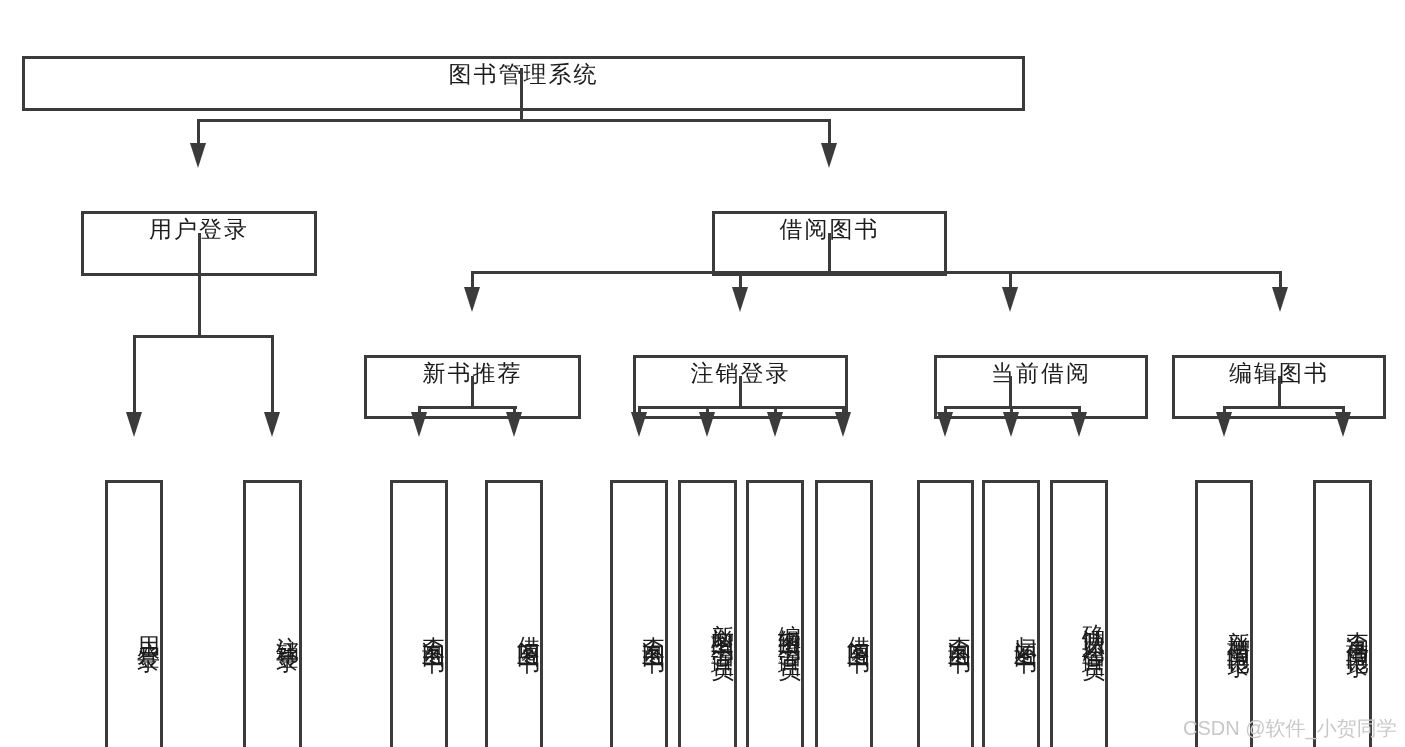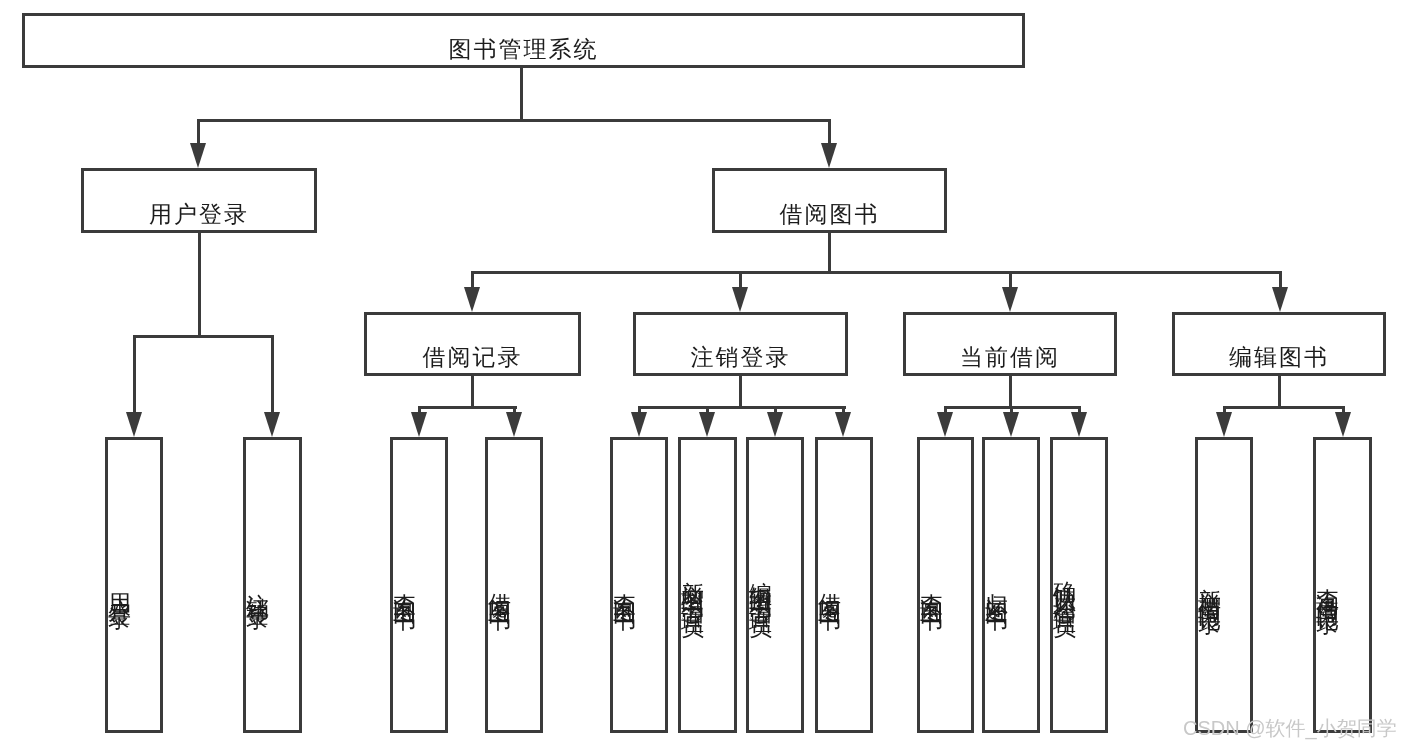--- a/index.html
+++ b/index.html
@@ -7,22 +7,23 @@
     --text:#1c1c1c;
     --bg:#ffffff;
     --wm:#c8c8c8;
   }
   html,body{margin:0;padding:0;background:var(--bg);}
   body{font-family:"Liberation Sans","DejaVu Sans",sans-serif;}
   #canvas{position:relative;width:1405px;height:747px;background:var(--bg);overflow:hidden;}
   .box{
     position:absolute;box-sizing:border-box;
     border:3px solid var(--line);background:var(--bg);
-    display:flex;align-items:flex-end;justify-content:center;
+    display:flex;align-items:flex-start;justify-content:center;
     color:var(--text);
+    margin-top:43px;
   }
   .hbox{font-size:23px;letter-spacing:2px;}
   .vbox{
     writing-mode:vertical-rl;text-orientation:mixed;
     font-size:23px;letter-spacing:5px;line-height:1;
     top:437px;height:296px;
   }
   .hline,.vline{position:absolute;background:var(--line);}
   .hline{height:3px;}
   .vline{width:3px;}
@@ -72,26 +73,26 @@
   <div class="vline" style="left:471px;top:271px;height:18px;"></div>
   <div class="arrow" style="left:464px;top:287px;"></div>
   <div class="vline" style="left:739px;top:271px;height:18px;"></div>
   <div class="arrow" style="left:732px;top:287px;"></div>
   <div class="vline" style="left:1009px;top:271px;height:18px;"></div>
   <div class="arrow" style="left:1002px;top:287px;"></div>
   <div class="vline" style="left:1279px;top:271px;height:18px;"></div>
   <div class="arrow" style="left:1272px;top:287px;"></div>
 
   <div class="box hbox" style="left:364px;top:312px;width:217px;height:64px;">
-    <span>借阅记录</span>
+    <span>新书推荐</span>
   </div>
   <div class="box hbox" style="left:633px;top:312px;width:215px;height:64px;">
     <span>注销登录</span>
   </div>
-  <div class="box hbox" style="left:903px;top:312px;width:214px;height:64px;">
+  <div class="box hbox" style="left:934px;top:312px;width:214px;height:64px;">
     <span>当前借阅</span>
   </div>
   <div class="box hbox" style="left:1172px;top:312px;width:214px;height:64px;">
     <span>编辑图书</span>
   </div>
 
   <div class="vline" style="left:471px;top:376px;height:32px;"></div>
   <div class="hline" style="left:418px;top:406px;width:99px;"></div>
   <div class="vline" style="left:418px;top:406px;height:10px;"></div>
   <div class="arrow" style="left:411px;top:412px;"></div>

